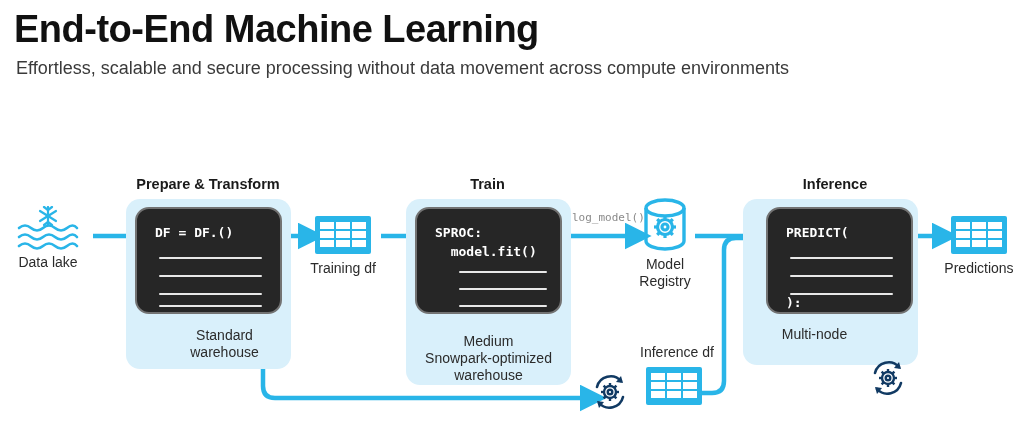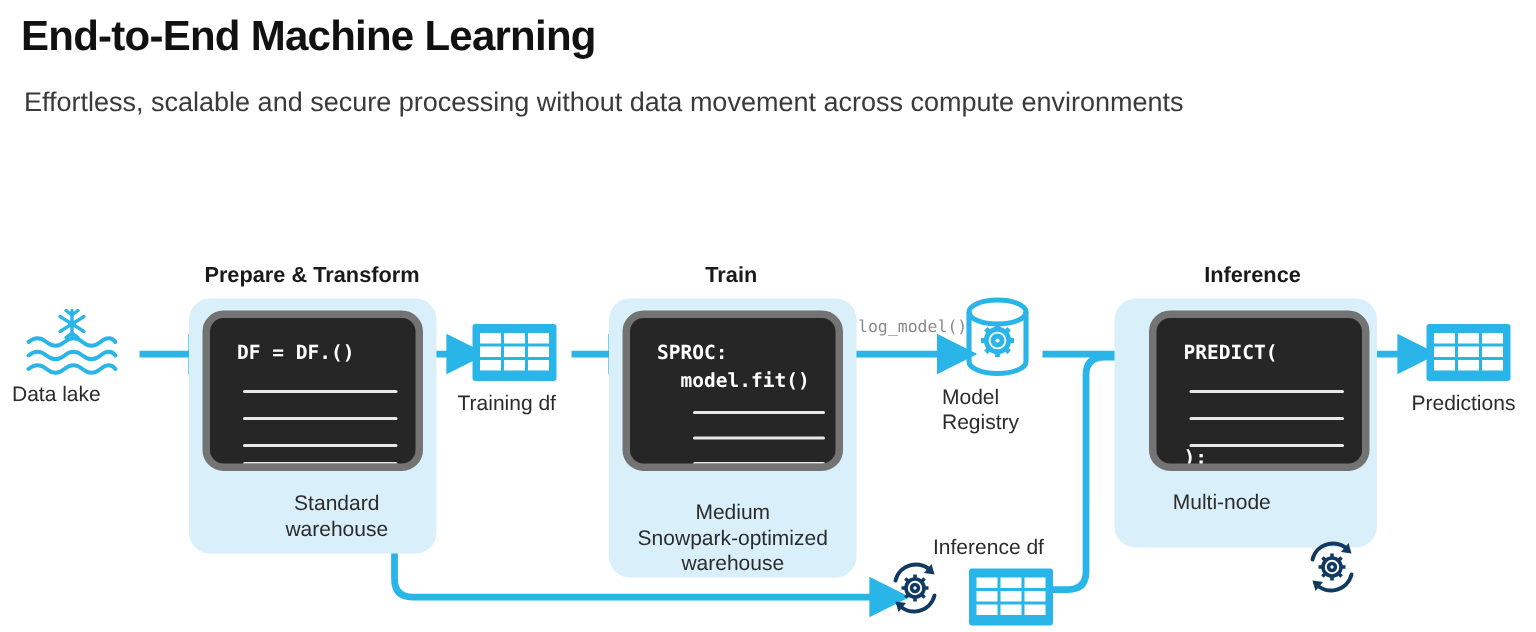--- a/index.html
+++ b/index.html
@@ -14,21 +14,21 @@
     overflow: hidden;
     font-family: "Liberation Sans", sans-serif;
     color: #222222;
   }
 
   
   #page-title {
     position: absolute;
     left: 14px;
     top: 8px;
-    font-size: 28px;
+    font-size: 38px;
     font-weight: bold;
     letter-spacing: -0.5px;
     color: #111111;
     white-space: nowrap;
   }
   #page-subtitle {
     position: absolute;
     left: 16px;
     top: 58px;
     font-size: 18px;
@@ -74,21 +74,21 @@
     line-height: 17px;
     color: #2b2b2b;
     text-align: center;
     white-space: nowrap;
   }
 
   
   .code-card {
     position: absolute;
     background: #262626;
-    border: 5px solid #737373;
+    border: 2px solid #737373;
     border-radius: 14px;
     box-sizing: border-box;
     overflow: hidden;
   }
   .code-text {
     position: absolute;
     left: 18px;
     top: 14px;
     font-family: "DejaVu Sans Mono", monospace;
     font-size: 13px;
@@ -109,21 +109,21 @@
     font-family: "DejaVu Sans Mono", monospace;
     font-size: 13px;
     font-weight: bold;
     color: #ffffff;
     white-space: pre;
   }
 
   
   .asset {
     position: absolute;
-    text-align: left;
+    text-align: center;
   }
   .asset-label {
     font-size: 14px;
     line-height: 17px;
     color: #2b2b2b;
     white-space: nowrap;
     margin-top: 4px;
   }
   .icon-svg { display: block; margin: 0 auto; }
 
@@ -301,21 +301,21 @@
         <rect x="39" y="17" width="14" height="7"></rect>
         <rect x="7" y="26" width="14" height="7"></rect>
         <rect x="23" y="26" width="14" height="7"></rect>
         <rect x="39" y="26" width="14" height="7"></rect>
       </g>
     </svg>
     <div class="asset-label">Predictions</div>
   </div>
 
   <div class="asset" style="left:622px; top:344px; width:110px;">
-    <div class="asset-label" style="margin:12px 0 4px 0;">Inference df</div>
+    <div class="asset-label" style="margin:0 0 4px 0;">Inference df</div>
     <svg class="icon-svg" width="60" height="42" viewBox="0 0 60 42" style="margin-left:22px;" xmlns="http://www.w3.org/2000/svg">
       <rect x="2" y="2" width="56" height="38" rx="2" fill="#29b5e8"></rect>
       <g fill="#ffffff">
         <rect x="7" y="8" width="14" height="7"></rect>
         <rect x="23" y="8" width="14" height="7"></rect>
         <rect x="39" y="8" width="14" height="7"></rect>
         <rect x="7" y="17" width="14" height="7"></rect>
         <rect x="23" y="17" width="14" height="7"></rect>
         <rect x="39" y="17" width="14" height="7"></rect>
         <rect x="7" y="26" width="14" height="7"></rect>

